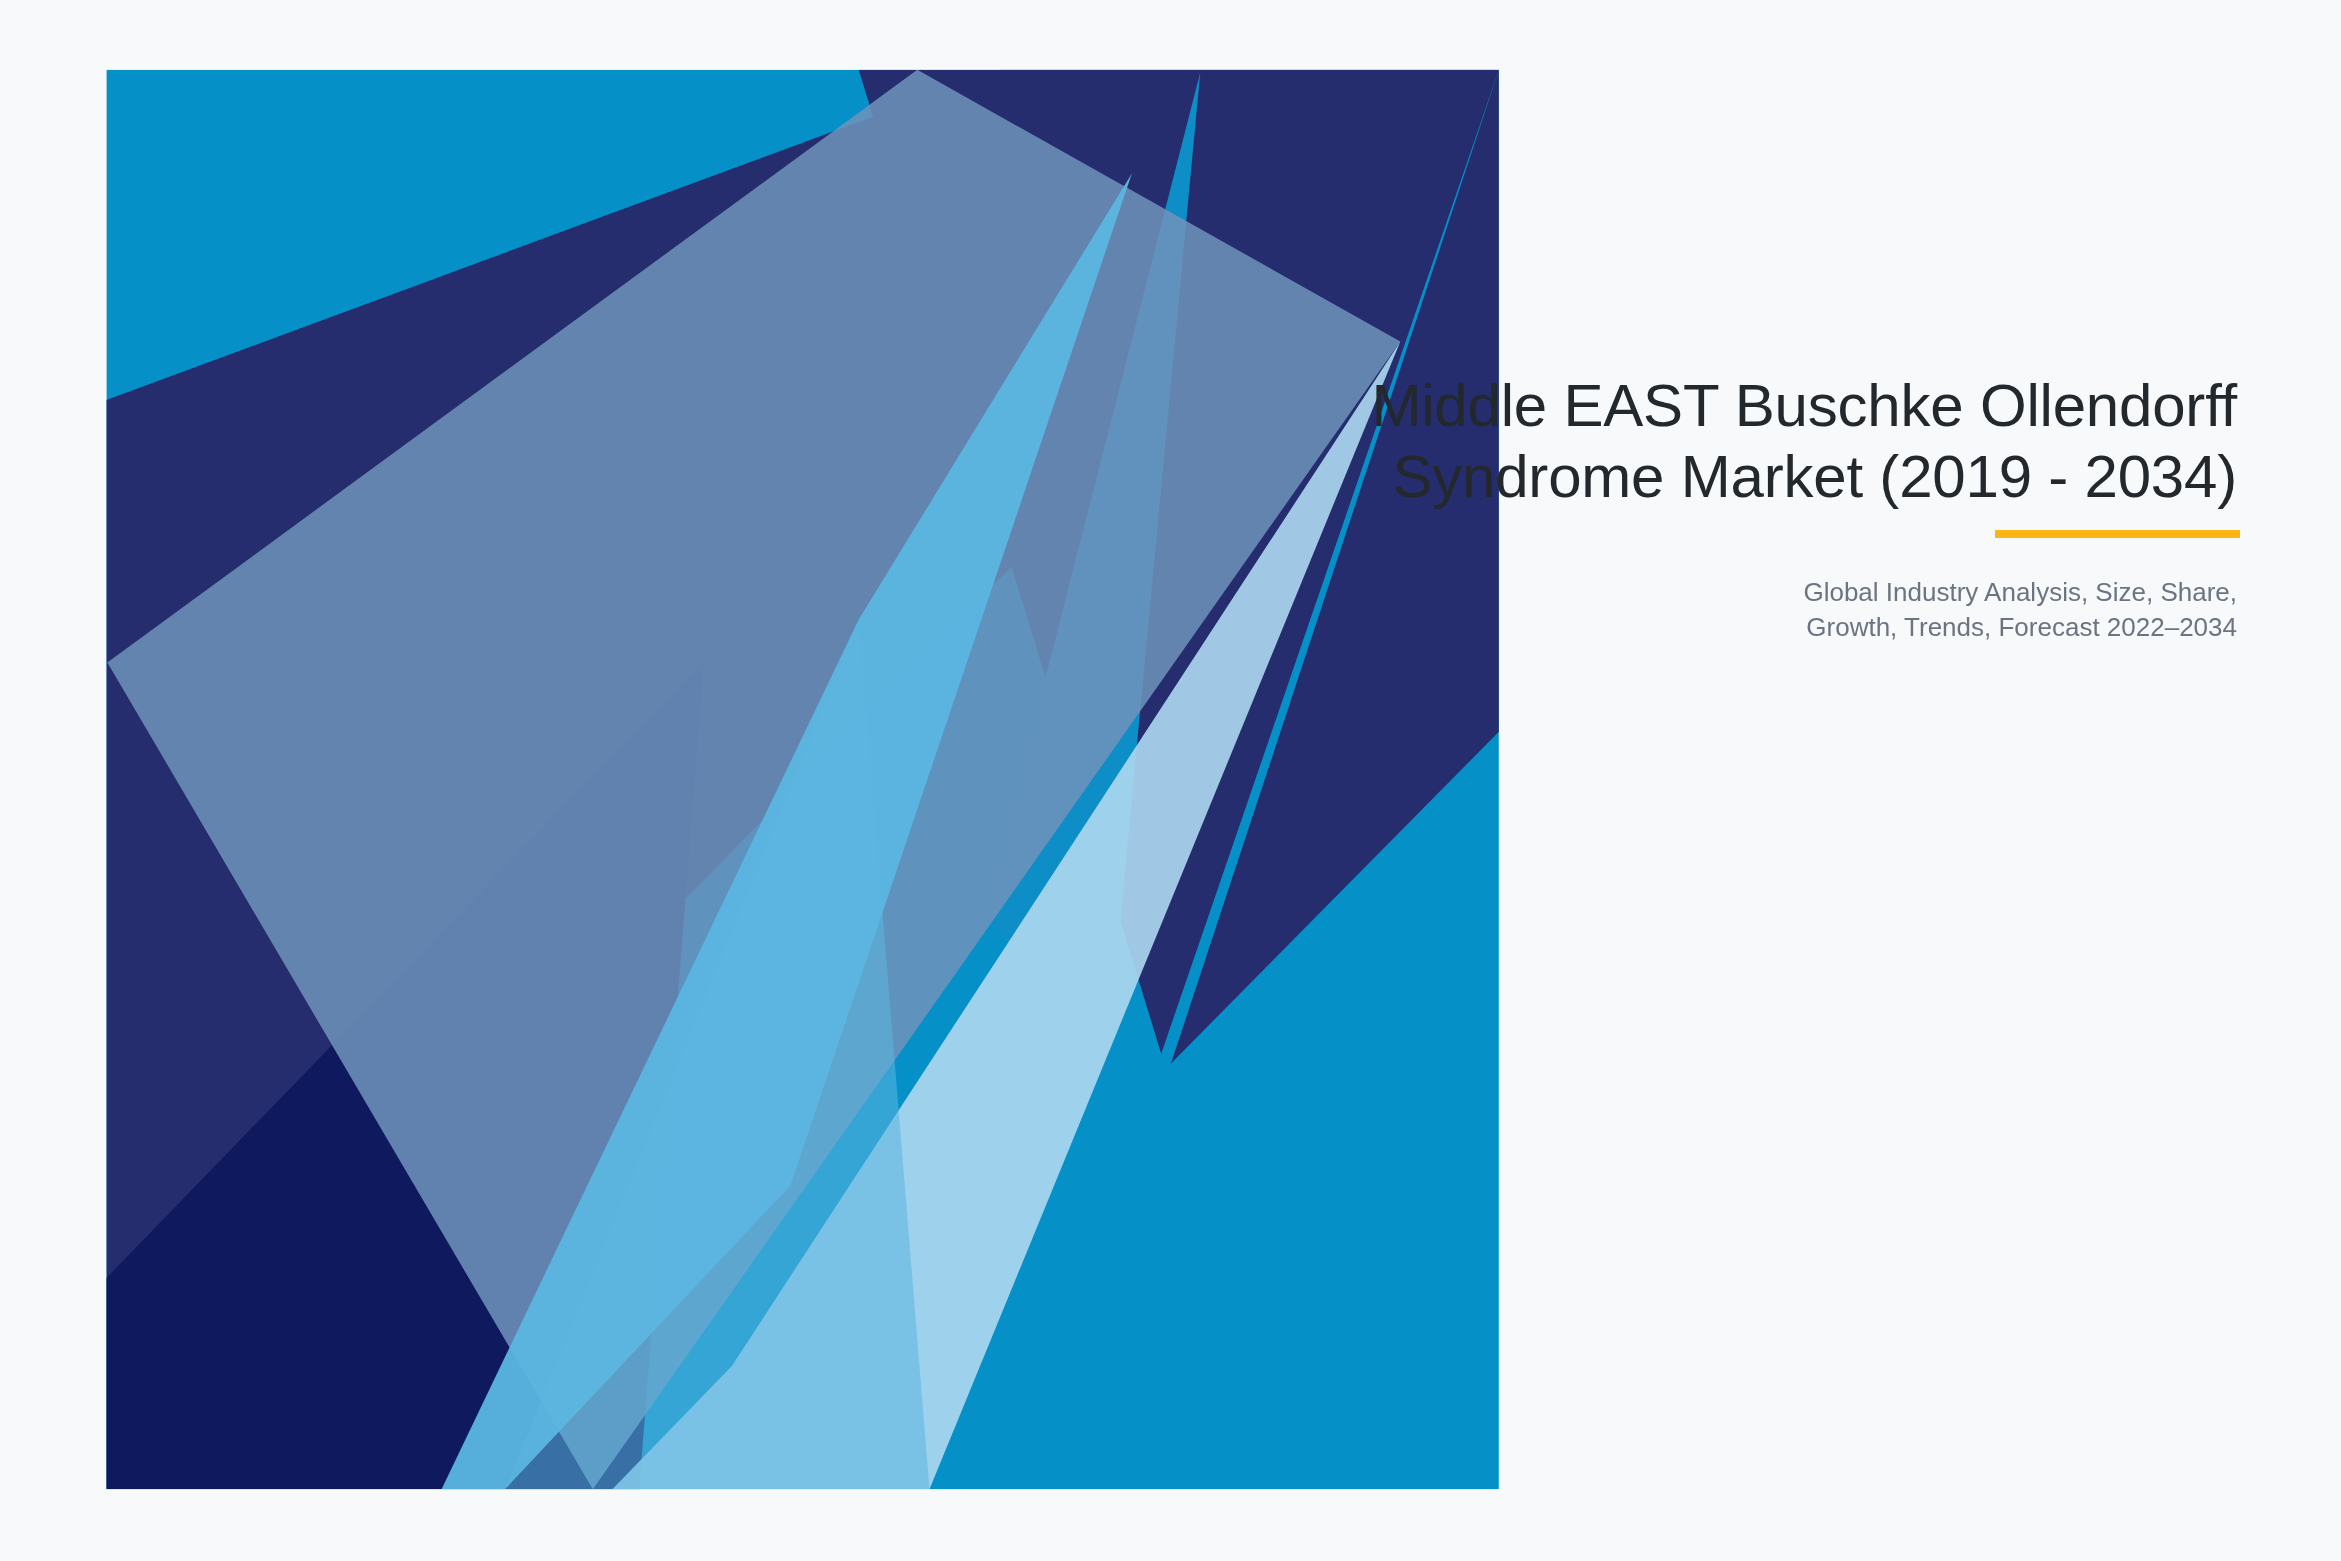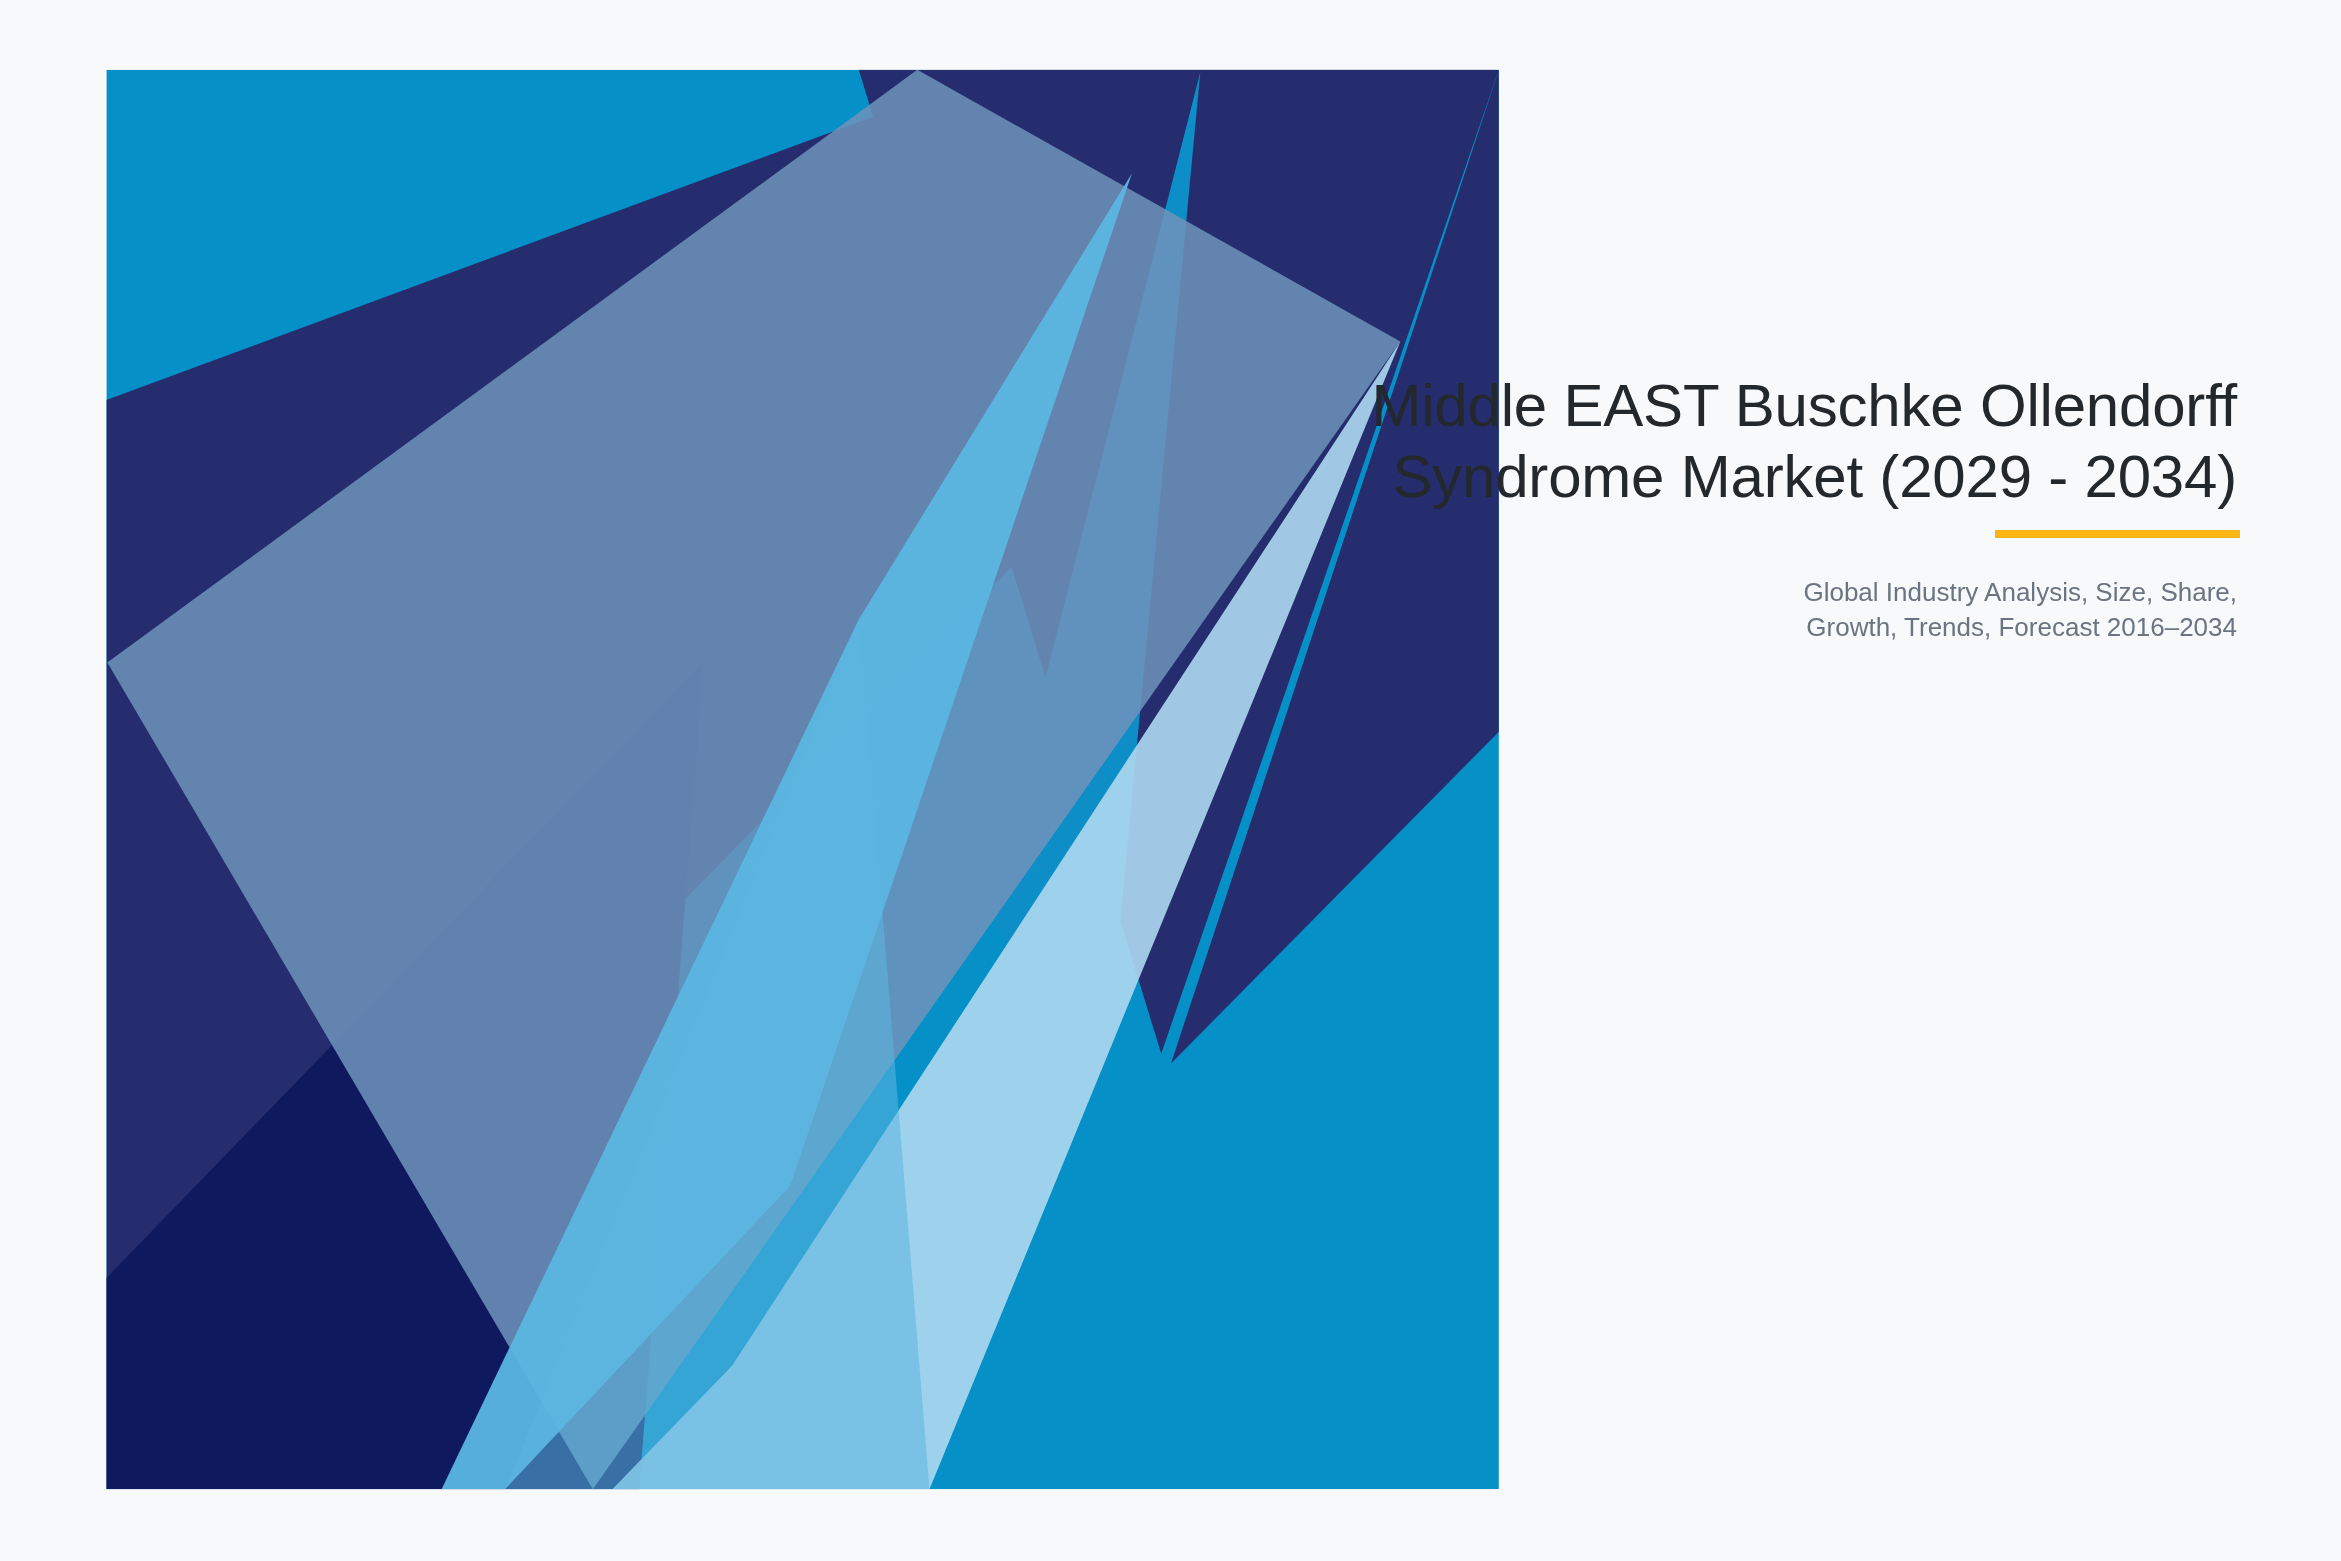--- a/index.html
+++ b/index.html
@@ -103,19 +103,19 @@
       <polygon points="2870,700 1500,2800 1255,3053 1905,3053" fill="#aed8ef" opacity="0.9"></polygon>
 
       <polygon points="1760,1270 1905,3053 1035,3053" fill="#5bb6e0" opacity="0.55"></polygon>
     </g>
   </svg>
 
   <div id="title-underline" style="background:#fbb615"></div>
 
   <div id="text-block">
     <h1 id="report-title">Middle EAST Buschke Ollendorff
-Syndrome Market (2029 - 2034)</h1>
+Syndrome Market (2019 - 2034)</h1>
     <p id="report-subtitle">Global Industry Analysis, Size, Share,
-Growth, Trends, Forecast 2016–2034</p>
+Growth, Trends, Forecast 2022–2034</p>
   </div>
 
 </div>
 
 
 </body></html>

